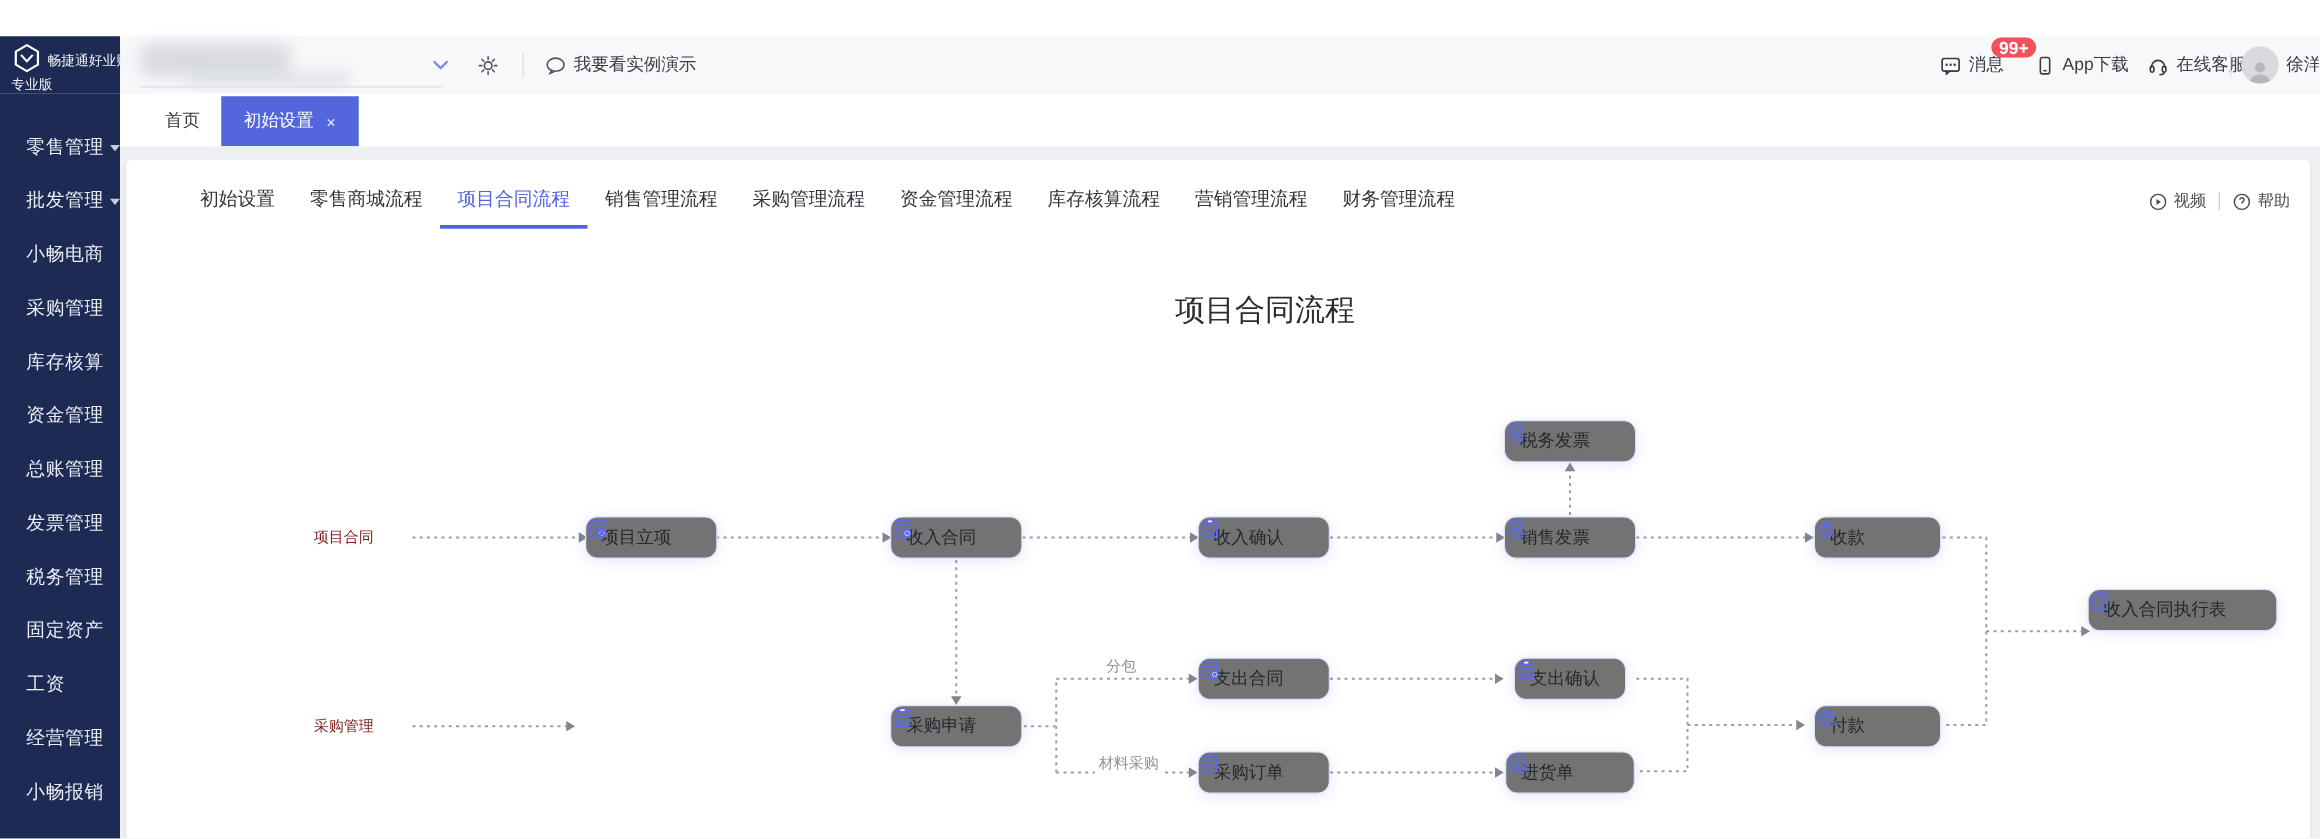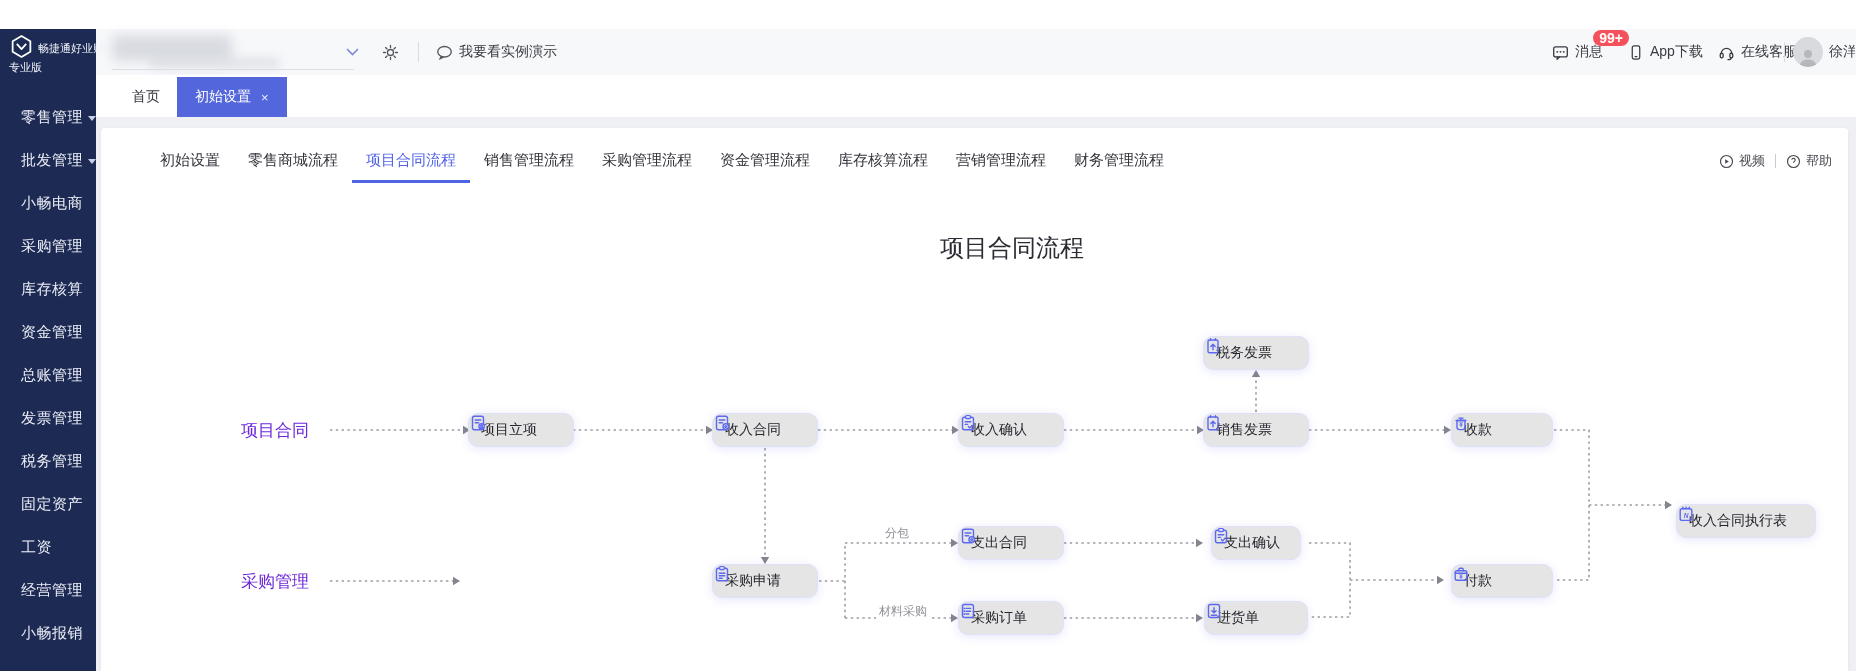--- a/index.html
+++ b/index.html
@@ -50,25 +50,25 @@
   .card-tools{position:absolute;right:16px;top:24px;display:flex;align-items:center;gap:7px;
               font-size:13px;color:#4a4a52;}
   .tool-sep{width:1px;height:14px;background:#c9c9cf;margin:0 3px;}
 
   
   .flow-layer{position:absolute;left:0;top:0;width:1856px;height:671px;pointer-events:none;}
   .flow-layer svg{position:absolute;left:0;top:0;}
   .flow-title{position:absolute;left:1012px;top:232px;transform:translateX(-50%);
               font-size:24px;color:#2b2b33;font-weight:500;pointer-events:auto;}
   .flow-node{position:absolute;transform:translate(-50%,-50%);height:34px;box-sizing:border-box;
-             background:#e5e5e5;border:1px solid #dfe1f8;border-radius:10px;
+             background:#737373;border:1px solid #dfe1f8;border-radius:10px;
              box-shadow:0 2px 10px rgba(93,104,240,.16);
              display:flex;align-items:center;gap:7px;padding:0 12px;
              font-size:14px;color:#26262e;white-space:nowrap;pointer-events:auto;cursor:pointer;}
-  .flow-text{position:absolute;transform:translate(-50%,-50%);font-size:17px;color:#6d28d9;
+  .flow-text{position:absolute;transform:translate(-50%,-50%);font-size:12px;color:#7f1d1d;
              font-weight:500;white-space:nowrap;pointer-events:auto;}
   .edge-label{position:absolute;transform:translate(-50%,-50%);font-size:12px;color:#8f8f99;
               background:#fff;padding:0 3px;white-space:nowrap;pointer-events:auto;}
 </style>
 </head>
 <body>
 
 <div class="page">
 
   <div class="top-white"></div>
@@ -316,21 +316,21 @@
         <span>税务发票</span>
       </div>
       <div class="flow-node" style="left: 1502px; top: 430px; width: 102px;">
         <svg viewBox="0 0 18 18" width="18" height="18" fill="none" stroke="#5b68f0" stroke-width="1.4" stroke-linecap="round" stroke-linejoin="round">
           <path d="M5 6.5h8V13a2.6 2.6 0 01-2.6 2.6H7.6A2.6 2.6 0 015 13z"></path>
           <path d="M4.1 6.5h9.8M6.9 4.1h4.2M9 4.1v2.4"></path>
           <text x="9" y="13.4" font-size="6.5" text-anchor="middle" fill="#5b68f0" stroke="none" font-weight="bold">¥</text>
         </svg>
         <span>收款</span>
       </div>
-      <div class="flow-node" style="left: 1746px; top: 521px; width: 140px;">
+      <div class="flow-node" style="left: 1746px; top: 488px; width: 152px;">
         <svg viewBox="0 0 18 18" width="18" height="18" fill="none" stroke="#5b68f0" stroke-width="1.4" stroke-linecap="round" stroke-linejoin="round">
           <rect x="3.2" y="3.8" width="11.6" height="11.6" rx="2"></rect>
           <path d="M5.8 3.8V2.1M9 3.8V2.1M12.2 3.8V2.1"></path>
           <text x="9" y="12.6" font-size="6.5" text-anchor="middle" fill="#5b68f0" stroke="none" font-weight="bold" font-style="italic">N</text>
         </svg>
         <span>收入合同执行表</span>
       </div>
       <div class="flow-node" style="left: 765px; top: 581px; width: 106px;">
         <svg viewBox="0 0 18 18" width="18" height="18" fill="none" stroke="#5b68f0" stroke-width="1.4" stroke-linecap="round" stroke-linejoin="round">
           <rect x="3.5" y="3.2" width="11" height="12.6" rx="2"></rect>

